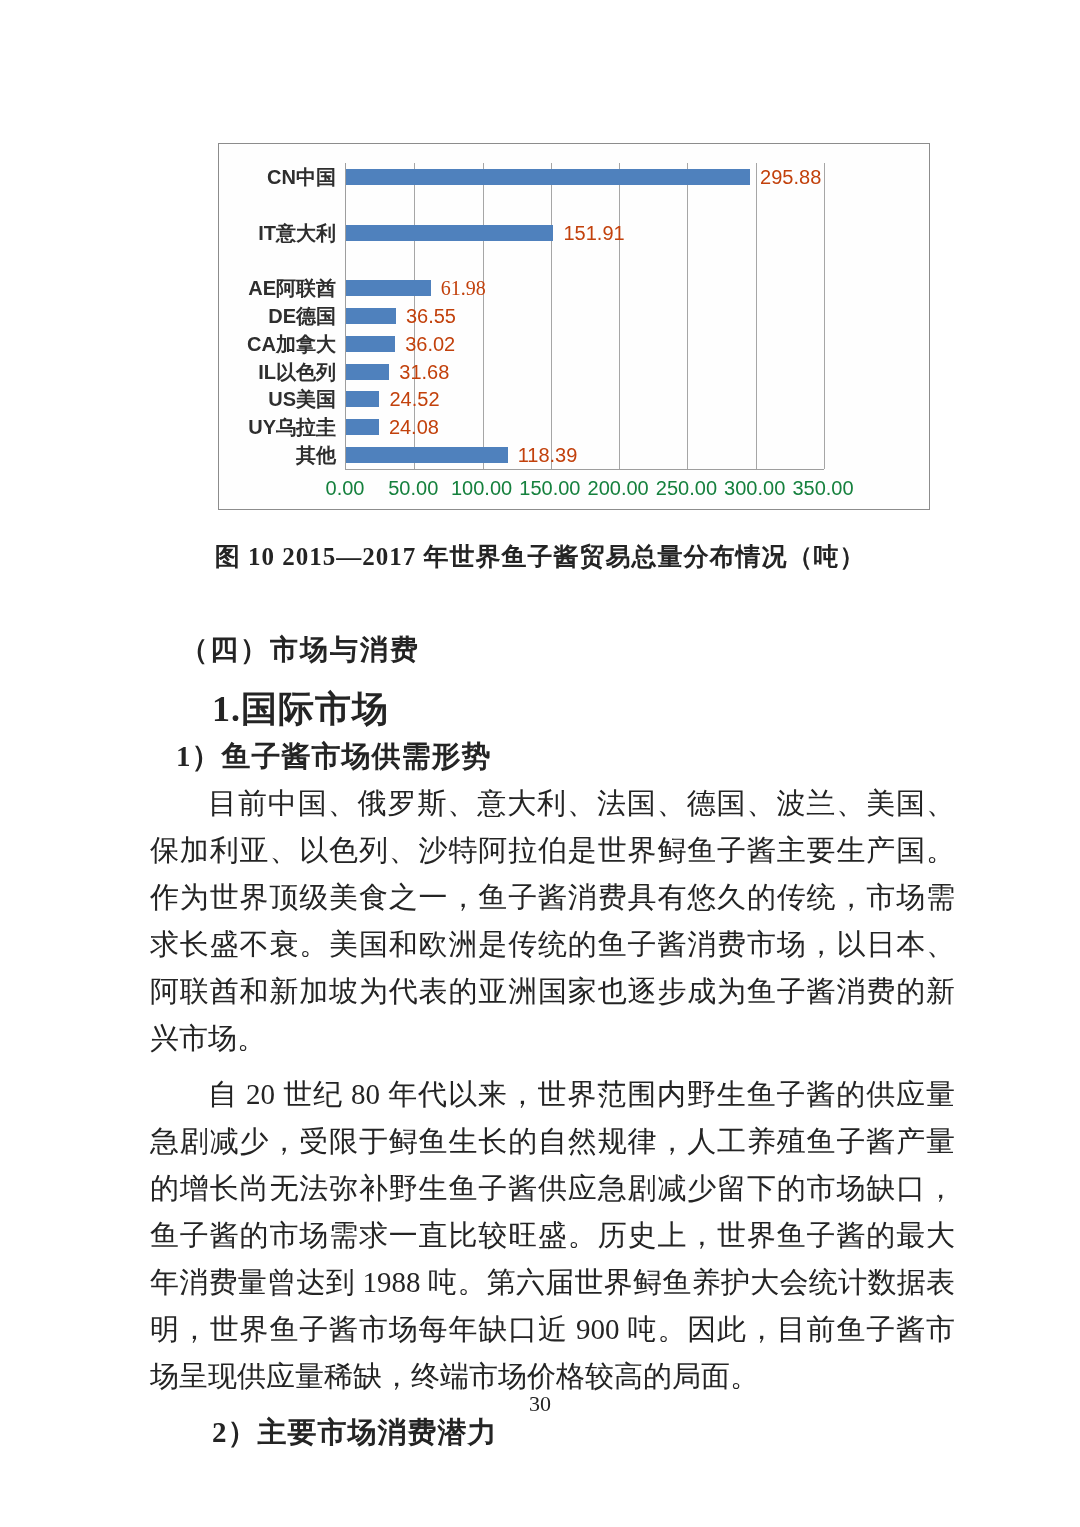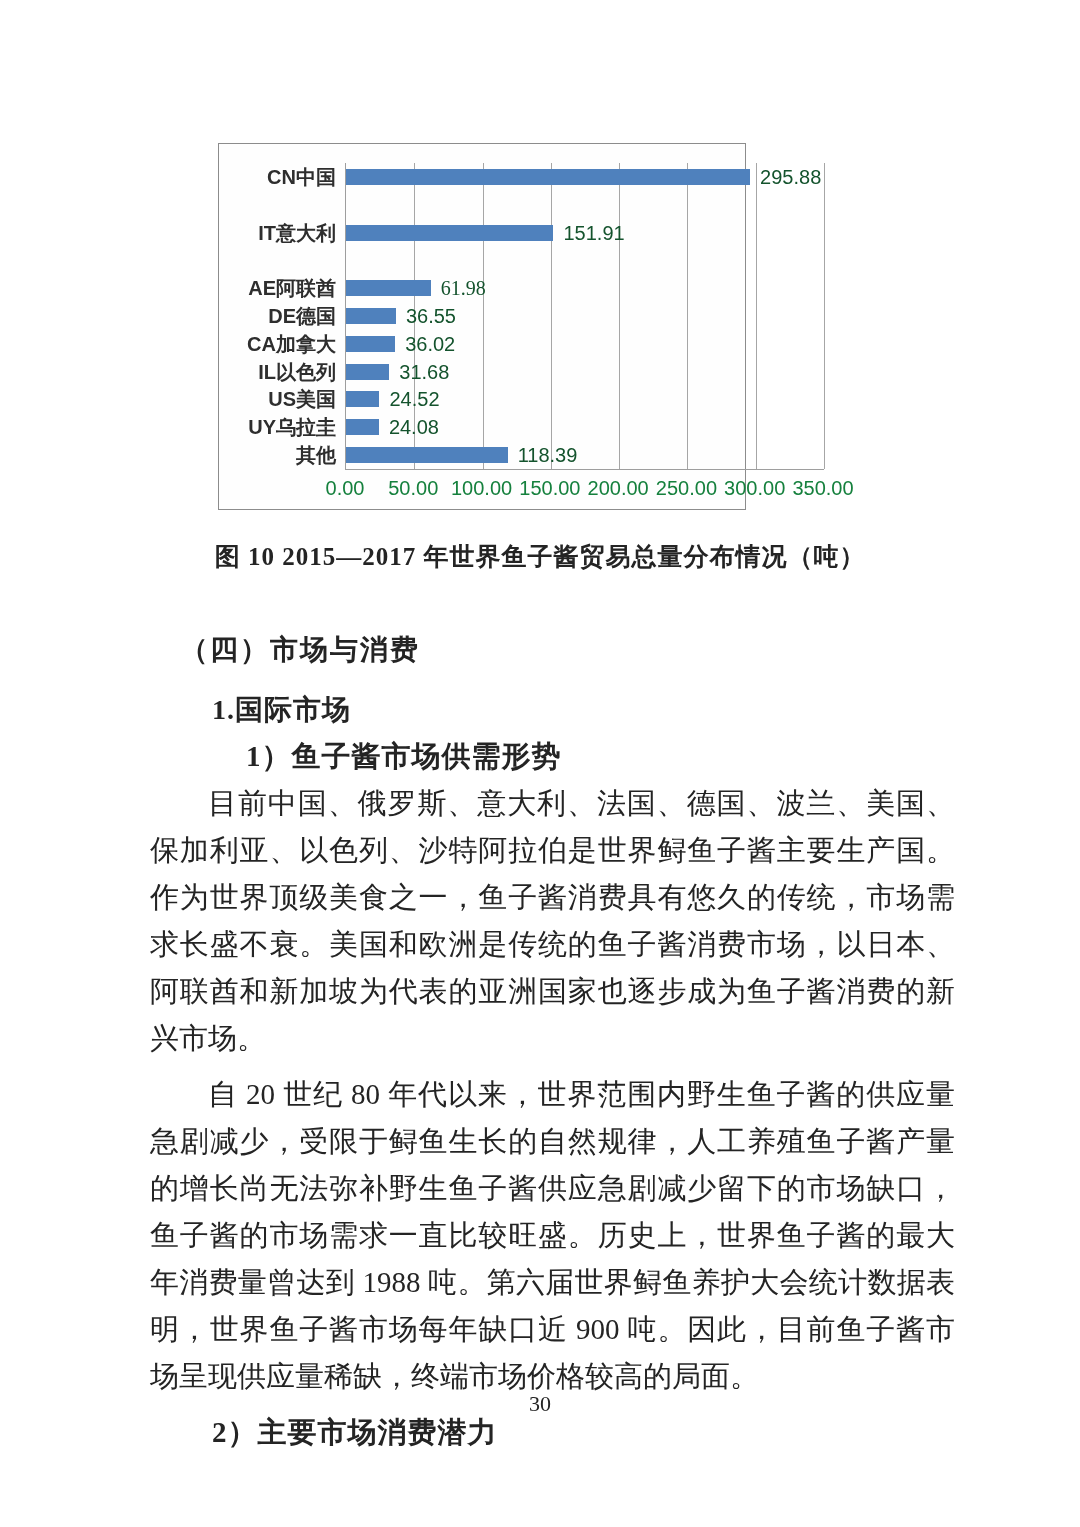--- a/index.html
+++ b/index.html
@@ -8,21 +8,21 @@
     background: #ffffff;
     position: relative;
     overflow: hidden;
     font-family: "Liberation Serif", "DejaVu Serif", serif;
     color: #242424;
   }
 
   
   .chart-frame {
     position: absolute; left: 218px; top: 143px;
-    width: 528px; height: 367px;
+    width: 712px; height: 367px;
     border: 1px solid #8c8c8c;
     background: #fefefe;
     box-sizing: border-box;
     font-family: "Liberation Sans", "DejaVu Sans", sans-serif;
   }
   .plot-area {
     position: absolute; left: 126px; top: 19px;
     width: 478px; height: 306px;
     border-left: 1px solid #9e9e9e;
     border-bottom: 1px solid #9e9e9e;
@@ -38,21 +38,21 @@
     font-size: 20px; font-weight: 700; color: #2e2e2e;
     white-space: nowrap;
   }
   .bar {
     position: absolute; left: 0; top: 50%;
     transform: translateY(-50%);
     height: 16px; z-index: 1;
   }
   .val-label {
     position: absolute; top: 50%; transform: translateY(-50%);
-    font-size: 20px; color: #14532d; white-space: nowrap;
+    font-size: 20px; color: #c2410c; white-space: nowrap;
   }
   .x-ticks {
     position: absolute; left: 126px; top: 333px;
     width: 478px; height: 26px;
   }
   .x-tick {
     position: absolute; transform: translateX(-50%);
     font-size: 20px; color: #15803d; white-space: nowrap;
   }
 
@@ -62,22 +62,22 @@
     text-align: center;
     font-size: 25px; font-weight: 700; color: #242424;
     letter-spacing: 1px;
   }
   .text-col {
     position: absolute; left: 150px; top: 626px; width: 805px;
     font-size: 29px; line-height: 47px;
     text-align: justify; text-justify: inter-ideograph;
   }
   .h-section { font-weight: 700; font-size: 28px; margin: 0 0 13px 30px; letter-spacing: 2px; }
-  .h-sub     { font-weight: 700; font-size: 28px; margin: 0 0 0 62px; letter-spacing: 1px; }
-  .h-point   { font-weight: 700; font-size: 29px; margin: 0 0 0 96px; letter-spacing: 1px; }
+  .h-sub     { font-weight: 700; font-size: 36px; margin: 0 0 0 62px; letter-spacing: 1px; }
+  .h-point   { font-weight: 700; font-size: 29px; margin: 0 0 0 26px; letter-spacing: 1px; }
   .h-point2  { font-weight: 700; font-size: 29px; margin: 9px 0 0 62px; letter-spacing: 1px; }
   .para { margin: 0; text-indent: 2em; }
   .para-2 { margin-top: 9px; }
   .page-num {
     position: absolute; top: 1391px; left: 0; width: 1080px;
     text-align: center; font-size: 22px; color: #242424;
   }
 </style>
 </head>
 <body>

